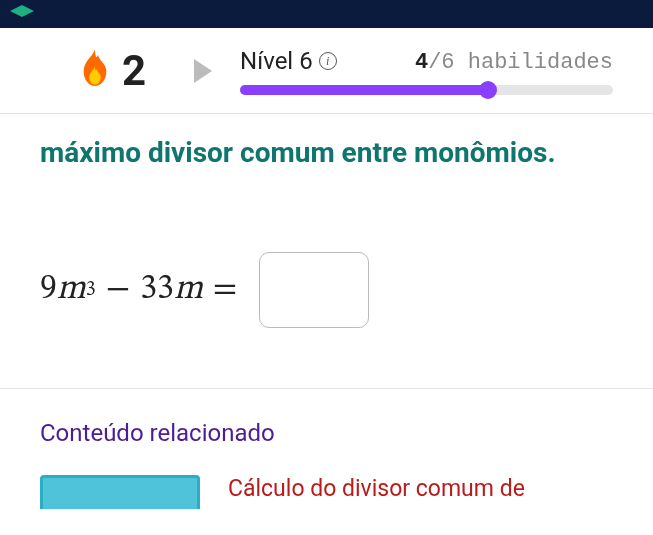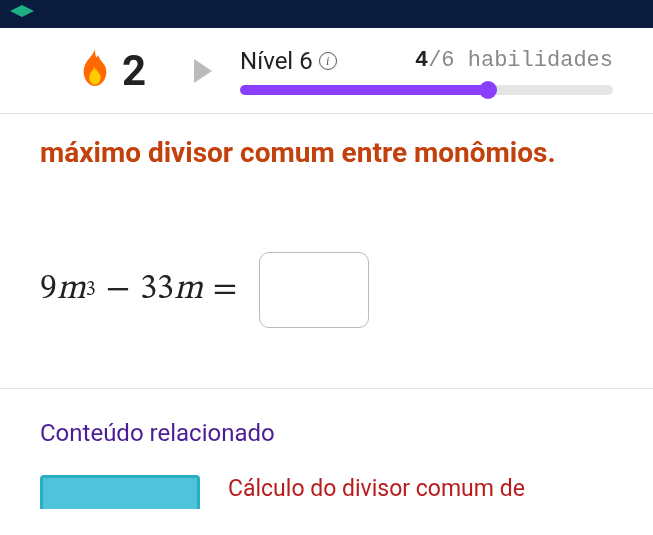--- a/index.html
+++ b/index.html
@@ -53,21 +53,21 @@
     margin-left: 20px;
   }
   .level-area {
     flex: 1;
     display: flex;
     flex-direction: column;
     gap: 10px;
   }
   .level-row {
     display: flex;
-    align-items: center;
+    align-items: flex-end;
     justify-content: space-between;
   }
   .level-label {
     display: flex;
     align-items: center;
     gap: 6px;
     font-size: 24px;
     font-weight: 400;
     color: #222;
   }
@@ -118,21 +118,21 @@
     top: 50%;
     left: 66.6%;
     transform: translate(-50%, -50%);
   }
   .content {
     padding: 20px 40px 0 40px;
   }
   .problem-text {
     font-size: 28px;
     font-weight: 700;
-    color: #c2410c;
+    color: #0f766e;
     line-height: 1.35;
   }
   .equation-area {
     margin-top: 80px;
     margin-bottom: 60px;
     display: flex;
     align-items: center;
     gap: 12px;
   }
   .equation {

